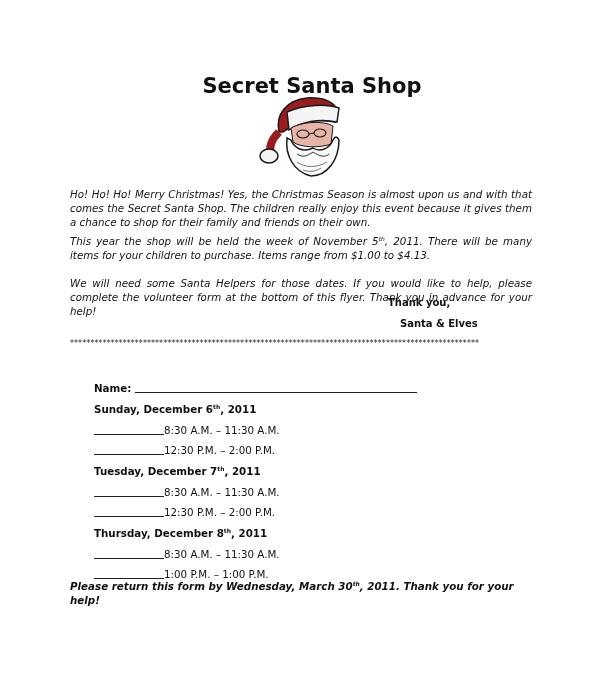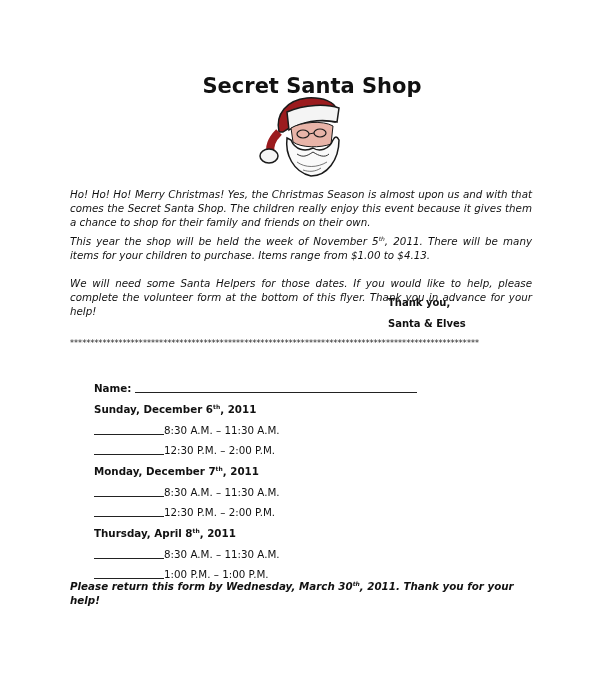--- a/index.html
+++ b/index.html
@@ -9,21 +9,21 @@
     .title { position: absolute; left: 0; width: 460px; top: 62px; text-align: center;
              font-size: 21px; font-weight: bold; margin: 12px; }
     .santa { position: absolute; left: 187px; top: 92px; width: 90px; height: 88px; }
     p.body { position: absolute; left: 0; width: 462px; margin: 0; font-size: 10.3px;
              line-height: 14px; text-align: justify; font-style: italic; }
     p.p1 { top: 187px; }
     p.p2 { top: 232px; }
     p.p3 { top: 276px; }
     .sig { position: absolute; left: 318px; font-size: 10px; margin: 0; font-weight: bold; }
     .sig1 { top: 297px; }
-    .sig2 { top: 318px; }
+    .sig2 { top: 318px; margin-left: 12px; }
     .stars { position: absolute; top: 338px; left: 0; width: 462px; font-size: 8px;
              letter-spacing: 0.05px; line-height: 11px; word-break: break-all; color: #222; }
     .line { position: absolute; left: 12px; font-size: 10.3px; margin: 12px; white-space: nowrap; text-align: right; }
     .bold { font-weight: bold; }
     sup { font-size: 6px; vertical-align: 4px; }
     .blank { display: inline-block; border-bottom: 1px solid #222; height: 10px; vertical-align: -1px; }
     .name-blank { width: 282px; margin-left: 4px; }
     .slot-blank { width: 70px; }
   </style>
 </head>
@@ -60,22 +60,22 @@
   <p class="sig sig2">Santa &amp; Elves</p>
 
   <div class="stars">*****************************************************************************************************</div>
 
   <p class="line bold" style="top:370px"><span>Name:</span><span class="blank name-blank"></span></p>
 
   <p class="line bold" style="top:391px"><span>Sunday, December 6</span><sup>th</sup><span>, 2011</span></p>
   <p class="line" style="top:412px"><span class="blank slot-blank"></span><span>8:30 A.M. – 11:30 A.M.</span></p>
   <p class="line" style="top:432px"><span class="blank slot-blank"></span><span>12:30 P.M. – 2:00 P.M.</span></p>
 
-  <p class="line bold" style="top:453px"><span>Monday, December 7</span><sup>th</sup><span>, 2011</span></p>
+  <p class="line bold" style="top:453px"><span>Tuesday, December 7</span><sup>th</sup><span>, 2011</span></p>
   <p class="line" style="top:474px"><span class="blank slot-blank"></span><span>8:30 A.M. – 11:30 A.M.</span></p>
   <p class="line" style="top:494px"><span class="blank slot-blank"></span><span>12:30 P.M. – 2:00 P.M.</span></p>
 
-  <p class="line bold" style="top:515px"><span>Thursday, April 8</span><sup>th</sup><span>, 2011</span></p>
+  <p class="line bold" style="top:515px"><span>Thursday, December 8</span><sup>th</sup><span>, 2011</span></p>
   <p class="line" style="top:536px"><span class="blank slot-blank"></span><span>8:30 A.M. – 11:30 A.M.</span></p>
   <p class="line" style="top:556px"><span class="blank slot-blank"></span><span>1:00 P.M. – 1:00 P.M.</span></p>
 
   <p class="body bold" style="top:577px; text-align:left; width:455px;"><span>Please return this form by Wednesday, March 30</span><sup>th</sup><span>, 2011.  Thank you for your help!</span></p>
 </div>
 
 </body></html>

